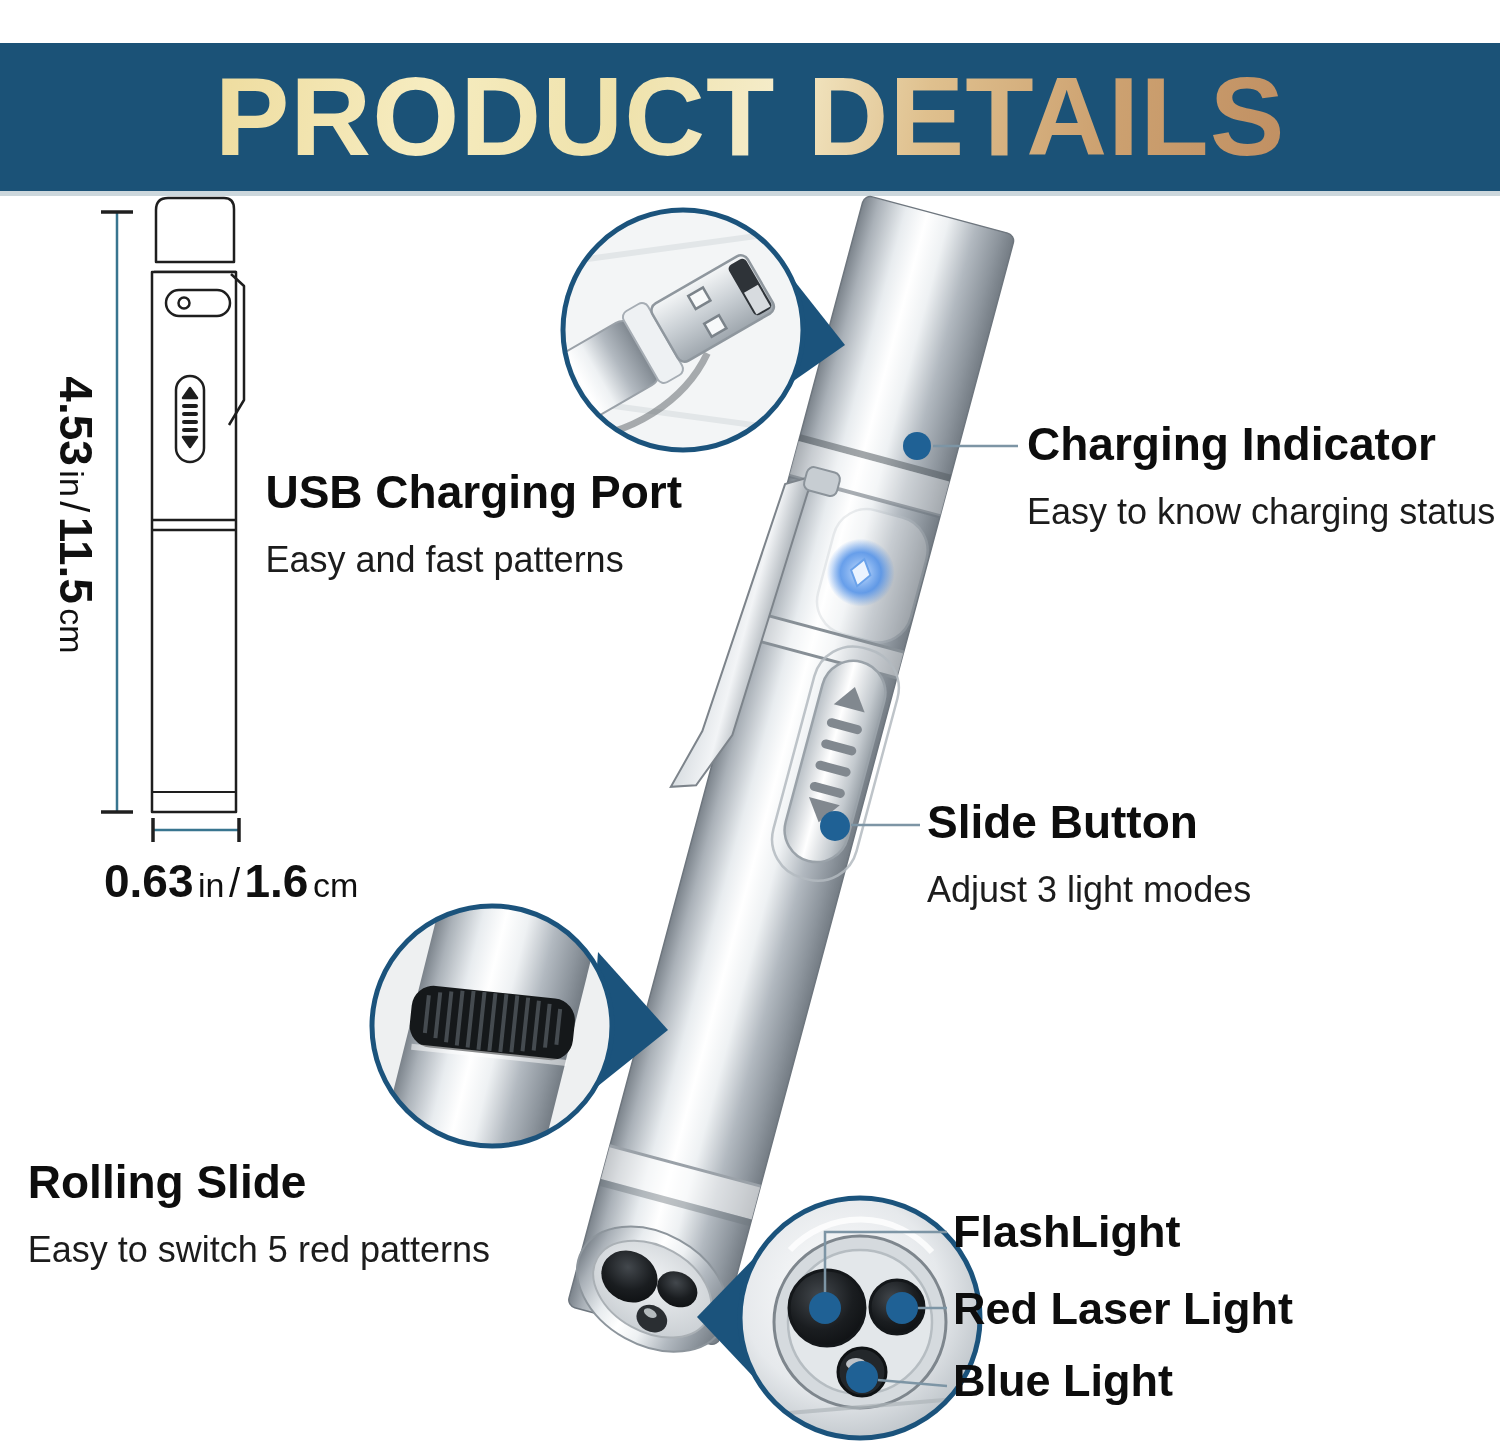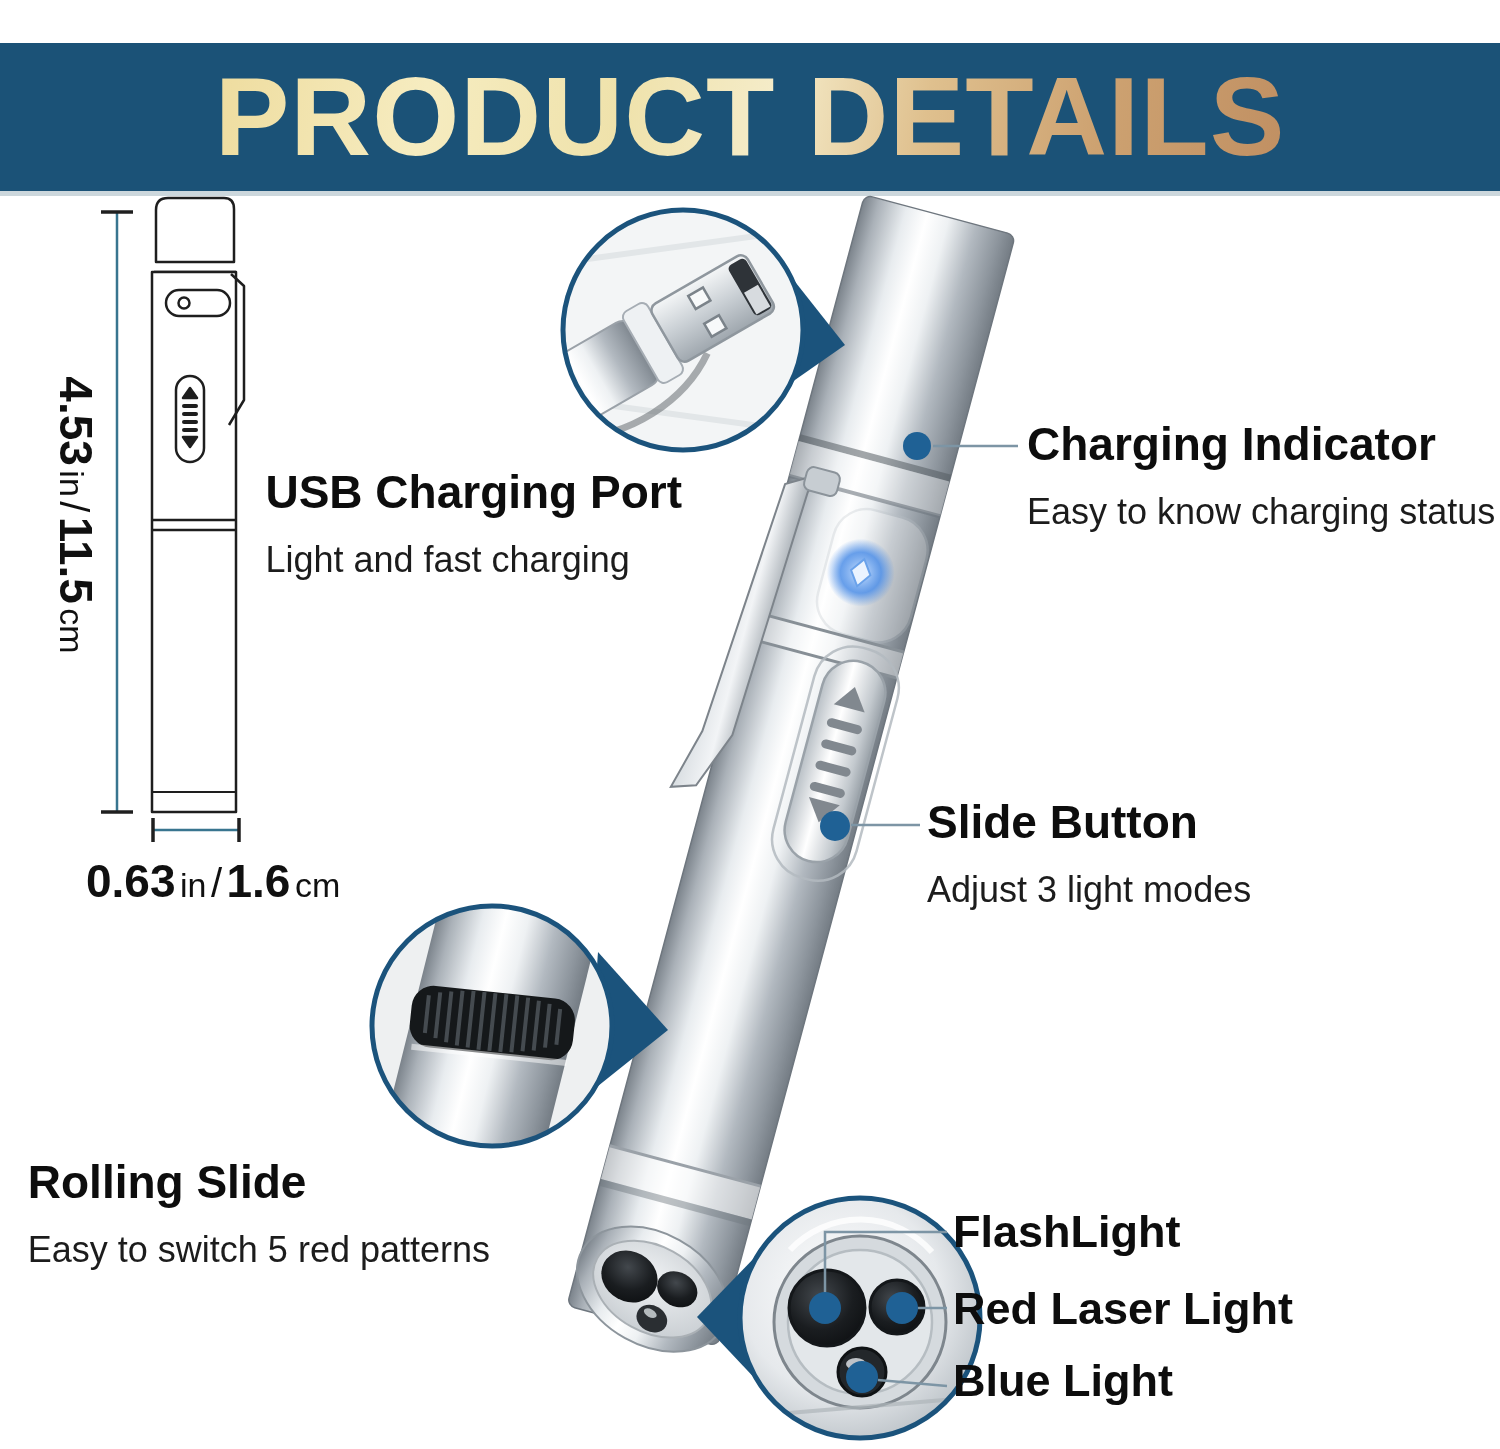--- a/index.html
+++ b/index.html
@@ -242,31 +242,31 @@
   </svg>
 
   <div class="label dim dim-vertical">
     <span class="dv">4.53</span>
     <span class="du">in</span>
     <span class="dim-sep">/</span>
     <span class="dv">11.5</span>
     <span class="du">cm</span>
   </div>
 
-  <div class="label dim" style="left:86px;top:854px;">
+  <div class="label dim" style="left:104px;top:854px;">
     <span class="dv">0.63</span>
     <span class="du">in</span>
     <span class="dim-sep">/</span>
     <span class="dv">1.6</span>
     <span class="du">cm</span>
   </div>
 
   <div class="label align-r" style="right:818px;top:468px;">
     <div class="feat-title">USB Charging Port</div>
-    <div class="feat-sub">Light and fast charging</div>
+    <div class="feat-sub">Easy and fast patterns</div>
   </div>
 
   <div class="label" style="left:1027px;top:420px;">
     <div class="feat-title">Charging Indicator</div>
     <div class="feat-sub">Easy to know charging status</div>
   </div>
 
   <div class="label" style="left:927px;top:798px;">
     <div class="feat-title">Slide Button</div>
     <div class="feat-sub">Adjust 3 light modes</div>

